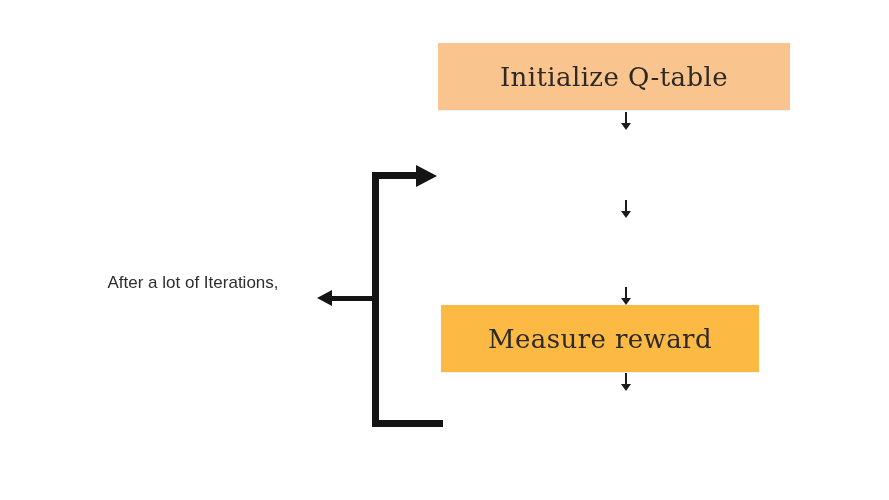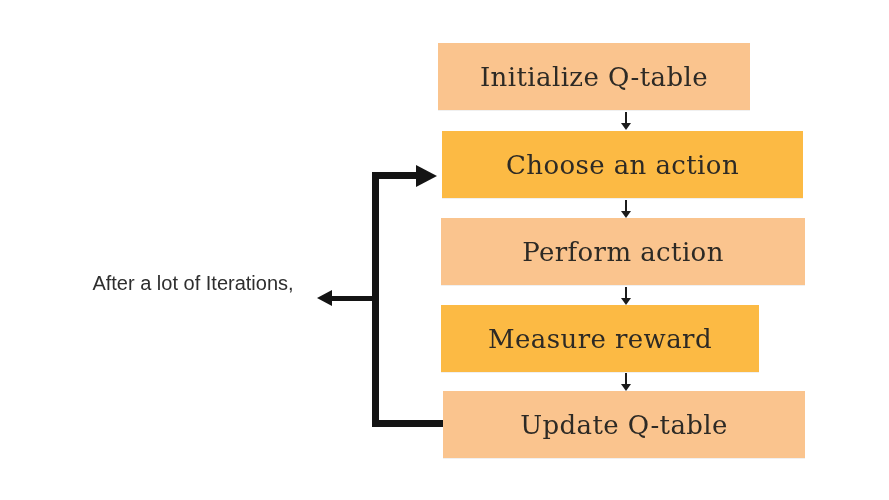--- a/index.html
+++ b/index.html
@@ -21,21 +21,21 @@
     position: absolute;
     height: 67px;
     display: flex;
     align-items: center;
     justify-content: center;
     font-size: 26px;
     letter-spacing: 0.4px;
     color: #2d2a25;
     box-shadow: 0 1px 0 rgba(0,0,0,0.06);
   }
-  .s1 { top: 43px;  left: 438px; width: 312px; }
+  .s1 { top: 43px;  left: 438px; width: 352px; }
   .s2 { top: 131px; left: 442px; width: 361px; }
   .s3 { top: 218px; left: 441px; width: 364px; }
   .s4 { top: 305px; left: 441px; width: 318px; }
   .s5 { top: 391px; left: 443px; width: 362px; }
 
   
   .darrow {
     position: absolute;
     left: 620px;
     width: 12px;
@@ -104,21 +104,21 @@
     border-right: 15px solid #141414;
   }
 
   
   .annotation {
     position: absolute;
     left: 68px; top: 269px;
     width: 250px;
     text-align: center;
     font-family: "Liberation Sans", sans-serif;
-    font-size: 20px;
+    font-size: 17px;
     line-height: 28px;
     color: #2e2e2e;
   }
 </style>
 </head>
 <body>
 
 <div class="canvas">
 
   <div class="annotation">
@@ -134,41 +134,32 @@
   <div class="loop-top-head"></div>
 
   <div class="step s1" style="background: rgb(250, 196, 142);">
     <span>Initialize Q-table</span>
   </div>
   <div class="darrow d1">
     <div class="shaft"></div>
     <div class="head"></div>
   </div>
 
-  <div class="step s2" style="background: rgb(252, 186, 68);">
-    <span>Choose an action</span>
-  </div>
   <div class="darrow d2">
     <div class="shaft"></div>
     <div class="head"></div>
   </div>
 
-  <div class="step s3" style="background: rgb(250, 196, 142);">
-    <span>Perform action</span>
-  </div>
   <div class="darrow d3">
     <div class="shaft"></div>
     <div class="head"></div>
   </div>
 
   <div class="step s4" style="background: rgb(252, 186, 68);">
     <span>Measure reward</span>
   </div>
   <div class="darrow d4">
     <div class="shaft"></div>
     <div class="head"></div>
   </div>
 
-  <div class="step s5" style="background: rgb(250, 196, 142);">
-    <span>Update Q-table</span>
-  </div>
 
 </div>
 
 </body></html>

